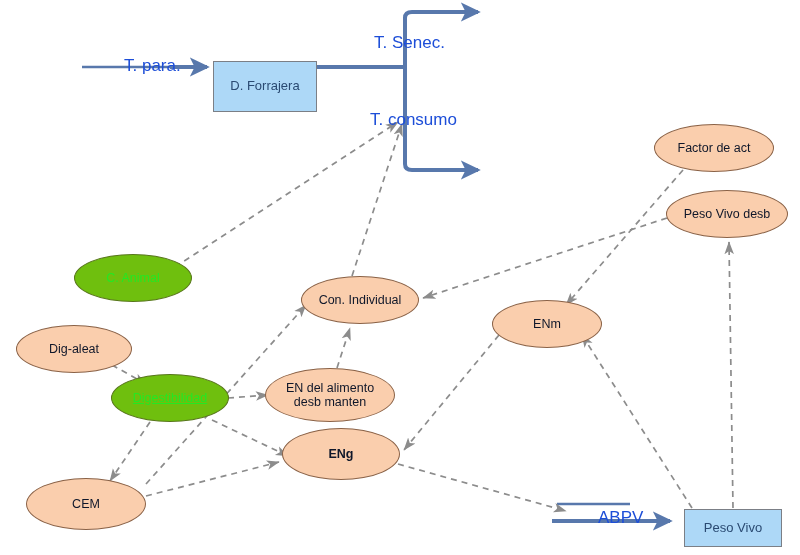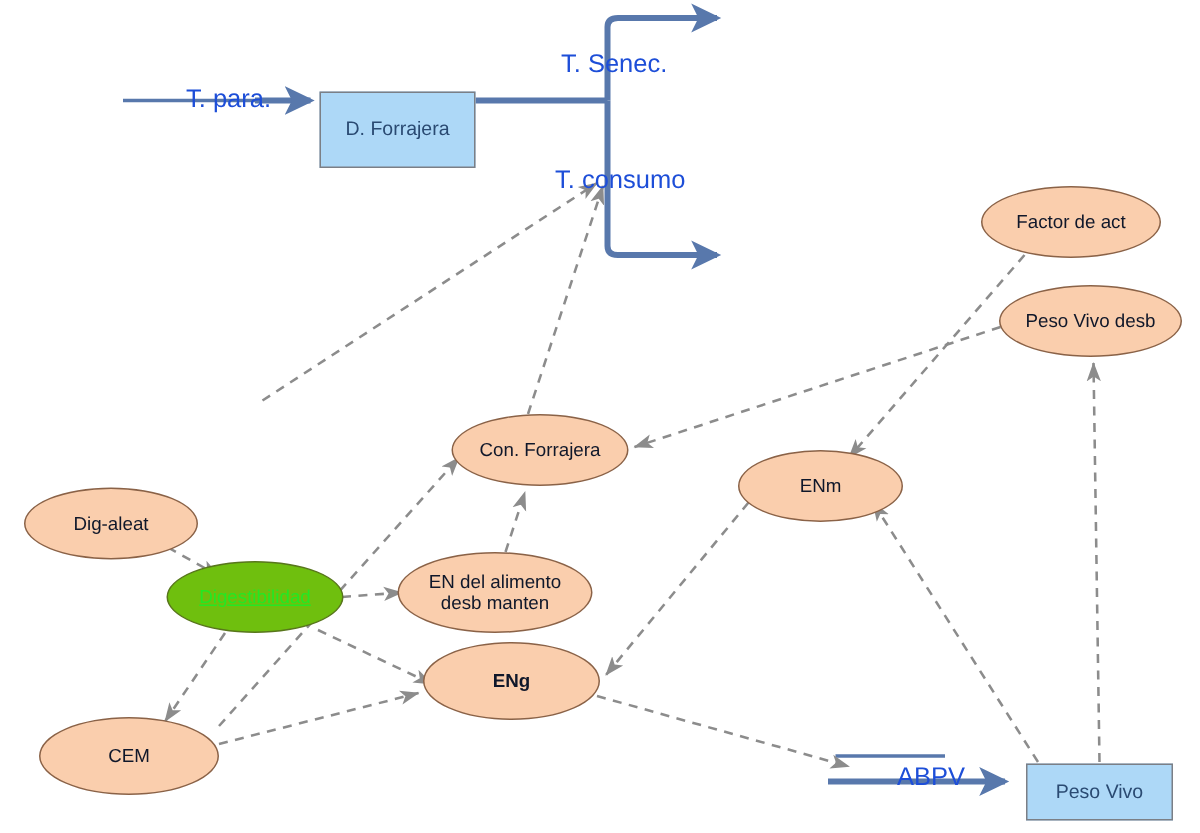--- a/index.html
+++ b/index.html
@@ -149,40 +149,43 @@
   </svg>
 
   <div class="node rect" style="left:213px; top:49px; width:104px; height:51px;margin-top:12px;">
     <span>D. Forrajera</span>
   </div>
 
   <div class="node rect" style="left:684px; top:509px; width:98px; height:38px;">
     <span>Peso Vivo</span>
   </div>
 
+  <div class="node ellipse green" style="left:74px; top:254px; width:118px; height:48px;">
+    <span>C. Animal</span>
+  </div>
 
   <div class="node ellipse" style="left:16px; top:325px; width:116px; height:48px;">
     <span>Dig-aleat</span>
   </div>
 
   <div class="node ellipse green" style="left:111px; top:374px; width:118px; height:48px;text-decoration:underline;">
     <span>Digestibilidad</span>
   </div>
 
   <div class="node ellipse" style="left:26px; top:478px; width:120px; height:52px;">
     <span>CEM</span>
   </div>
 
   <div class="node ellipse" style="left:265px; top:368px; width:130px; height:54px;">
     <span>EN del alimento
 desb manten</span>
   </div>
 
   <div class="node ellipse" style="left:301px; top:276px; width:118px; height:48px;">
-    <span>Con. Forrajera</span>
+    <span>Con. Individual</span>
   </div>
 
   <div class="node ellipse" style="left:282px; top:428px; width:118px; height:52px;font-weight:bold;">
     <span>ENg</span>
   </div>
 
   <div class="node ellipse" style="left:492px; top:300px; width:110px; height:48px;">
     <span>ENm</span>
   </div>
 

